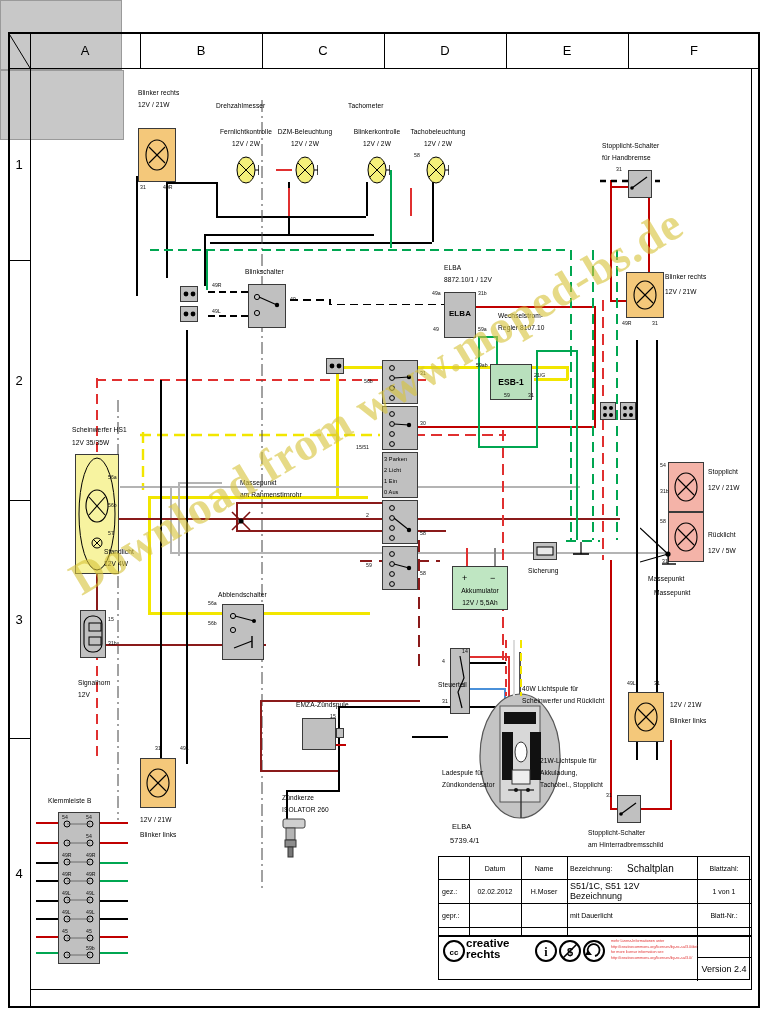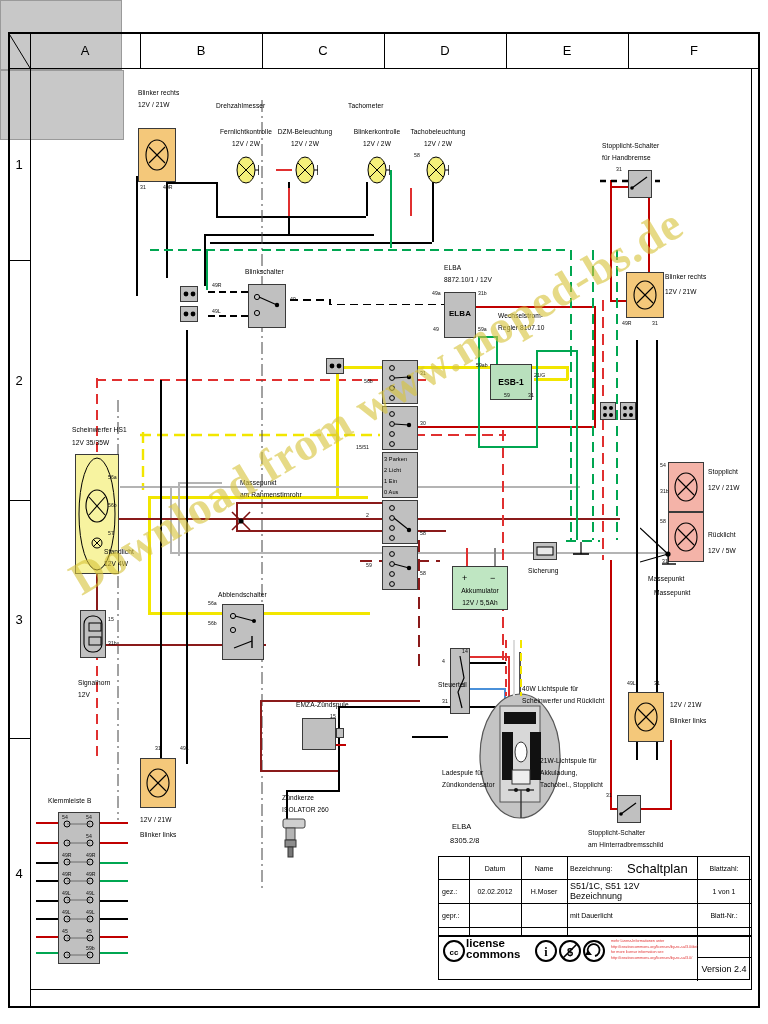--- a/index.html
+++ b/index.html
@@ -39,21 +39,21 @@
   .bulb{position:absolute;}
   .bulb svg{display:block;}
 
   
   #title{position:absolute;left:438px;top:856px;width:312px;height:124px;
       border:1.5px solid #000;box-sizing:border-box;background:#fff;font-size:7px;}
   #title .tv{position:absolute;background:#000;width:1px;}
   #title .th{position:absolute;background:#000;height:1px;}
   #title .cell{position:absolute;display:flex;align-items:center;
       padding:0 3px;box-sizing:border-box;}
-  .ttl-big{font-size:13px;}
+  .ttl-big{font-size:10px;}
   .ttl-mid{font-size:9px;}
   .cclink{color:#e03030;font-size:3.7px;line-height:1.5;white-space:pre;}
 
   
   #wm{position:absolute;left:0;top:0;width:768px;height:1024px;
       pointer-events:none;overflow:hidden;}
   #wm span{position:absolute;left:60px;top:560px;
       font-size:46px;font-weight:bold;color:rgba(214,196,60,.62);
       transform:rotate(-31deg);transform-origin:left top;white-space:nowrap;
       font-family:"Liberation Serif",serif;letter-spacing:1px;}
@@ -606,21 +606,21 @@
     <rect x="24" y="40" width="11" height="48" fill="#111"></rect>
     <rect x="52" y="40" width="11" height="48" fill="#111"></rect>
     <ellipse cx="43" cy="60" rx="6" ry="10" fill="#fff" stroke="#333" stroke-width="1"></ellipse>
     <rect x="34" y="78" width="18" height="14" fill="#eee" stroke="#333" stroke-width="1"></rect>
     <line x1="30" y1="98" x2="56" y2="98" stroke="#111" stroke-width="1.2"></line>
     <circle cx="38" cy="98" r="2" fill="#111"></circle>
     <circle cx="50" cy="98" r="2" fill="#111"></circle>
     <line x1="43" y1="98" x2="43" y2="126" stroke="#333" stroke-width="1.4"></line>
   </svg>
   <div class="lbl" style="left:452px;top:822px;font-size:7.4px;">ELBA</div>
-  <div class="lbl" style="left:450px;top:836px;font-size:7.4px;">8305.2/8</div>
+  <div class="lbl" style="left:450px;top:836px;font-size:7.4px;">5739.4/1</div>
   <div class="lbl" style="left:442px;top:768px;">Ladespule für</div>
   <div class="lbl" style="left:442px;top:780px;">Zündkondensator</div>
   <div class="lbl" style="left:522px;top:684px;">40W Lichtspule für</div>
   <div class="lbl" style="left:522px;top:696px;">Scheinwerfer und Rücklicht</div>
   <div class="lbl" style="left:540px;top:756px;">21W-Lichtspule für</div>
   <div class="lbl" style="left:540px;top:768px;">Akkuladung,</div>
   <div class="lbl" style="left:540px;top:780px;">Tachobel., Stopplicht</div>
 
   <svg style="position:absolute;left:500px;top:640px;width:30px;height:60px;">
     <line x1="6" y1="0" x2="6" y2="56" stroke="#e03030" stroke-width="2" stroke-dasharray="8 5"></line>
@@ -733,22 +733,22 @@
 
     <div class="cell" style="left:0;top:46px;width:30px;height:24px;">gepr.:</div>
     <div class="cell" style="left:128px;top:46px;width:130px;height:24px;">mit Dauerlicht</div>
     <div class="cell" style="left:258px;top:46px;width:54px;height:24px;justify-content:center;">Blatt-Nr.:</div>
 
     <svg style="position:absolute;left:4px;top:83px;width:22px;height:22px;">
       <circle cx="11" cy="11" r="10" fill="none" stroke="#000" stroke-width="2"></circle>
       <text x="11" y="15" font-size="8" text-anchor="middle" font-family="Liberation Sans, sans-serif" font-weight="bold">cc</text>
     </svg>
     <div style="position:absolute;left:27px;top:81px;font-size:11.5px;font-weight:bold;line-height:11px;">
-      <div>license</div>
-      <div>commons</div>
+      <div>creative</div>
+      <div>rechts</div>
     </div>
     <svg style="position:absolute;left:96px;top:83px;width:70px;height:22px;">
       <circle cx="11" cy="11" r="10" fill="none" stroke="#000" stroke-width="2"></circle>
       <text x="11" y="16" font-size="12" text-anchor="middle" font-family="Liberation Serif, serif" font-weight="bold">i</text>
       <circle cx="35" cy="11" r="10" fill="none" stroke="#000" stroke-width="2"></circle>
       <text x="35" y="16" font-size="11" text-anchor="middle" font-family="Liberation Sans, sans-serif" font-weight="bold">$</text>
       <line x1="28" y1="18" x2="42" y2="4" stroke="#000" stroke-width="1.6"></line>
       <circle cx="59" cy="11" r="10" fill="none" stroke="#000" stroke-width="2"></circle>
       <path d="M54 14 A6 6 0 1 1 60 16" fill="none" stroke="#000" stroke-width="1.8"></path>
       <polygon points="53,10 57,15 50,15" fill="#000"></polygon>

